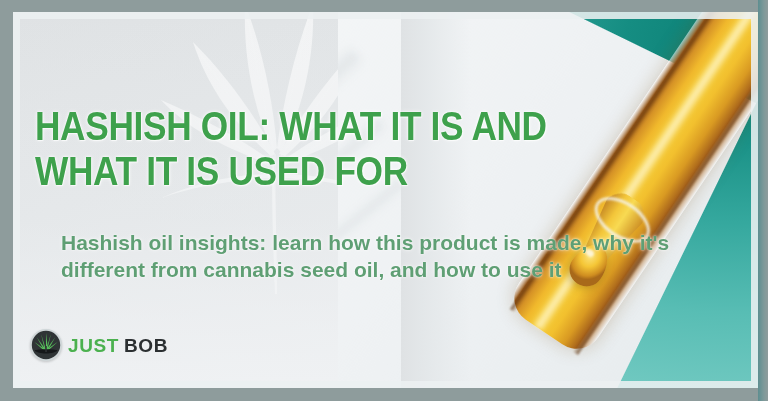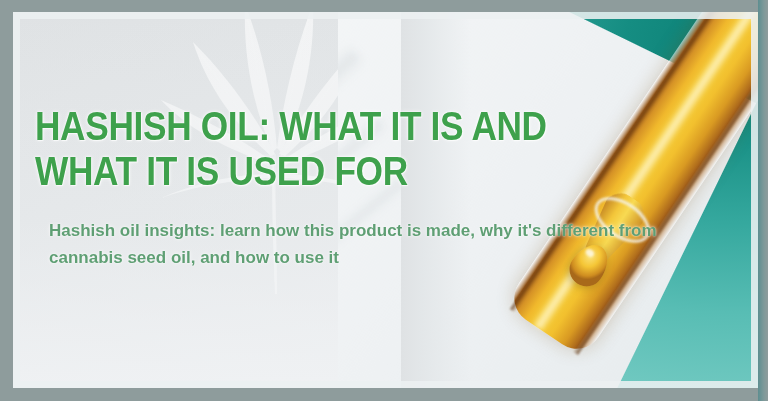--- a/index.html
+++ b/index.html
@@ -226,22 +226,22 @@
     transform-origin: left center;
     text-shadow:
        0 0 2px rgba(255,255,255,0.95),
        0 0 5px rgba(255,255,255,0.80),
        1px 1px 0 rgba(255,255,255,0.55);
   }
   .subline {
     position: absolute;
     left: 14px; top: 205px;
     width: 660px;
-    margin: 0;
-    font-size: 17px;
+    margin: 12px;
+    font-size: 21px;
     line-height: 27px;
     font-weight: 700;
     color: #5f9f74;
     text-shadow:
        0 0 2px rgba(255,255,255,0.92),
        0 0 5px rgba(255,255,255,0.65);
   }
 
   
   .logo {
@@ -328,20 +328,42 @@
       </div>
     </div>
 
     <div class="seam"></div>
 
     <div class="textblock">
       <h1 class="headline">Hashish oil: What it is and what it is used for</h1>
       <p class="subline">Hashish oil insights: learn how this product is made, why it's different from cannabis seed oil, and how to use it</p>
     </div>
 
+    <div class="logo">
+      <span class="logo-mark">
+        <svg width="34" height="34" viewBox="0 0 34 34" xmlns="http://www.w3.org/2000/svg">
+          <circle cx="17" cy="17" r="16" fill="#cfd6d8"></circle>
+          <circle cx="17" cy="17" r="14.2" fill="#2f3436"></circle>
+          <g fill="#58c05c">
+            <path d="M17 22 L17 5 L19 22 Z"></path>
+            <path d="M17 22 L12.2 6.2 L15.6 21.8 Z"></path>
+            <path d="M17 22 L21.8 6.2 L18.4 21.8 Z"></path>
+            <path d="M17 22 L8 9.4 L14.6 21.6 Z"></path>
+            <path d="M17 22 L26 9.4 L19.4 21.6 Z"></path>
+            <path d="M17 22 L5.4 14 L13.8 21.6 Z"></path>
+            <path d="M17 22 L28.6 14 L20.2 21.6 Z"></path>
+          </g>
+          <path d="M5.6 22.4 C9 20.9 25 20.9 28.4 22.4 C25 26.4 9 26.4 5.6 22.4 Z" fill="#15181a"></path>
+          <rect x="16.3" y="18" width="1.5" height="6" fill="#2f3436"></rect>
+        </svg>
+      </span>
+      <span class="logo-text">
+        <span class="logo-just">JUST</span><span class="logo-bob">BOB</span>
+      </span>
+    </div>
 
   </div>
 
   <div class="inner-gutter"></div>
   <div class="frame-top"></div>
   <div class="frame-bottom"></div>
   <div class="frame-left"></div>
   <div class="frame-right"></div>
 
 </div>

